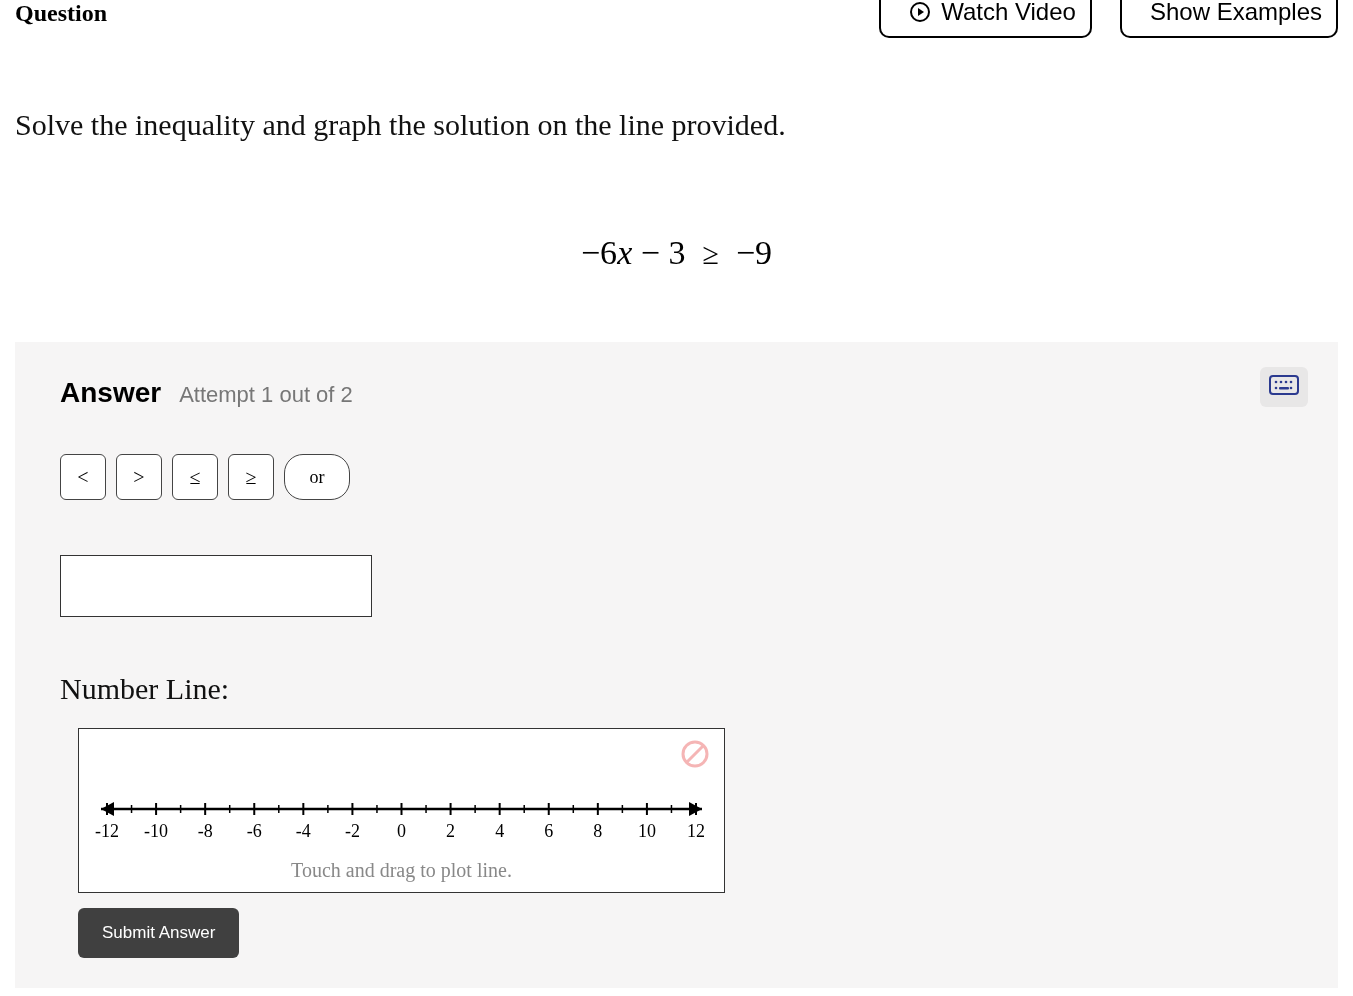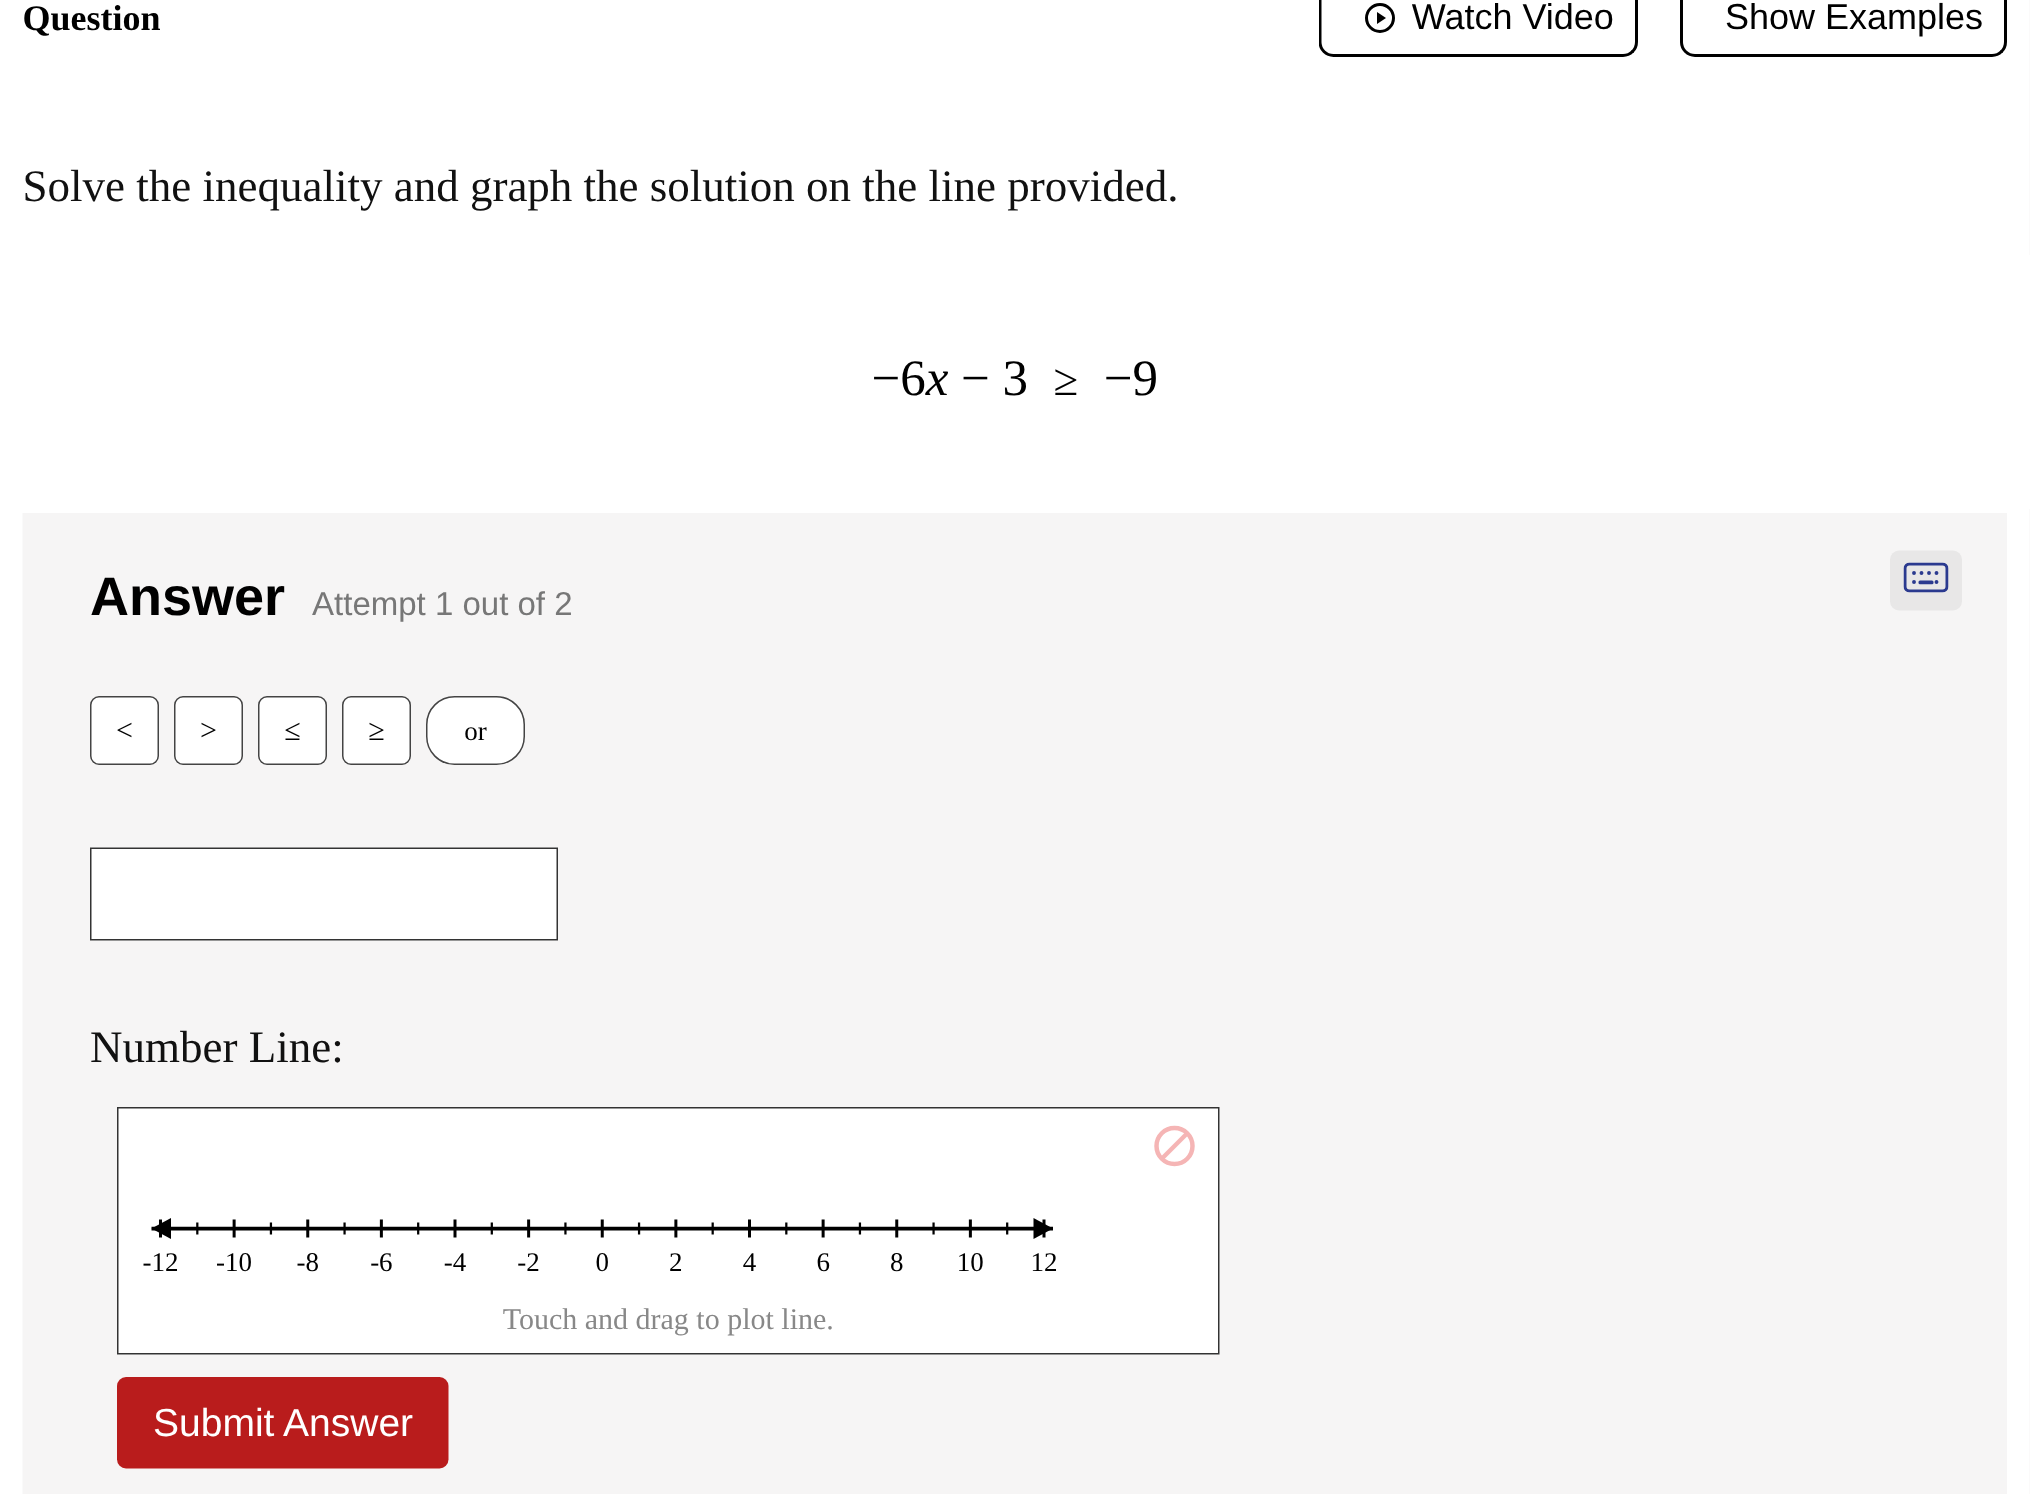--- a/index.html
+++ b/index.html
@@ -64,21 +64,21 @@
       margin-top: 70px;
       padding: 35px 45px 30px 45px;
       position: relative;
     }
     .answer-header {
       display: flex;
       align-items: baseline;
       gap: 18px;
     }
     .answer-label {
-      font-size: 36px;
+      font-size: 28px;
       font-weight: bold;
       font-family: -apple-system, BlinkMacSystemFont, 'Segoe UI', sans-serif;
       text-align: right;
     }
     .attempt-text {
       font-size: 22px;
       color: #777;
       font-family: -apple-system, BlinkMacSystemFont, 'Segoe UI', sans-serif;
     }
     .keyboard-btn {
@@ -135,21 +135,21 @@
       font-size: 24px;
       padding: 0 10px;
       font-family: 'Times New Roman', serif;
     }
     .numline-label {
       margin-top: 55px;
       display: block;
     }
     .numline-box {
       margin-top: 22px;
-      width: 735px;
+      width: 647px;
       height: 165px;
       border: 1.5px solid #333;
       background: #fff;
       position: relative;
       margin-left: 18px;
     }
     .no-symbol {
       position: absolute;
       top: 10px;
       right: 14px;
@@ -168,26 +168,26 @@
       left: 0;
       right: 0;
       text-align: center;
       color: #888;
       font-size: 20px;
       font-family: Georgia, serif;
     }
     .submit-btn {
       margin-top: 15px;
       margin-left: 18px;
-      background: #b91c1c;
+      background: #404040;
       color: #fff;
       border: none;
       border-radius: 6px;
       padding: 15px 24px;
-      font-size: 26px;
+      font-size: 17px;
       font-family: -apple-system, BlinkMacSystemFont, 'Segoe UI', sans-serif;
       cursor: pointer;
     }
   </style>
 </head>
 <body>
 
 <div class="header-row">
   <div class="question-title">Question</div>
   <div class="header-buttons">

